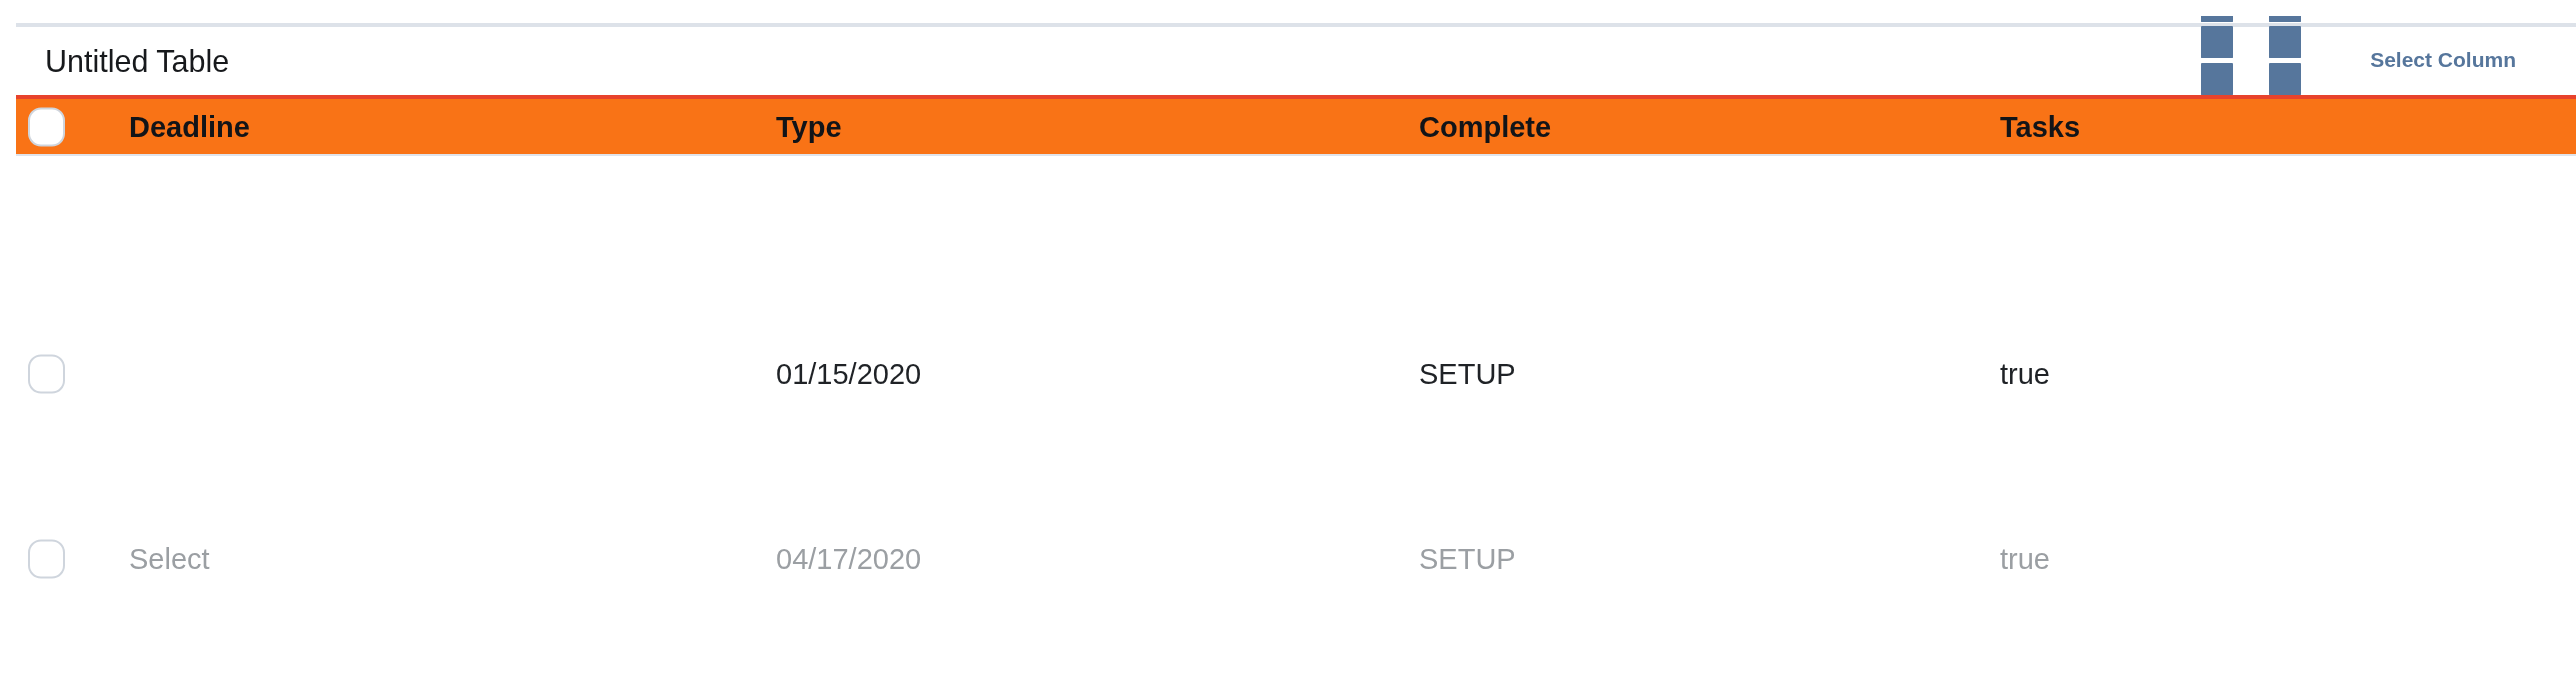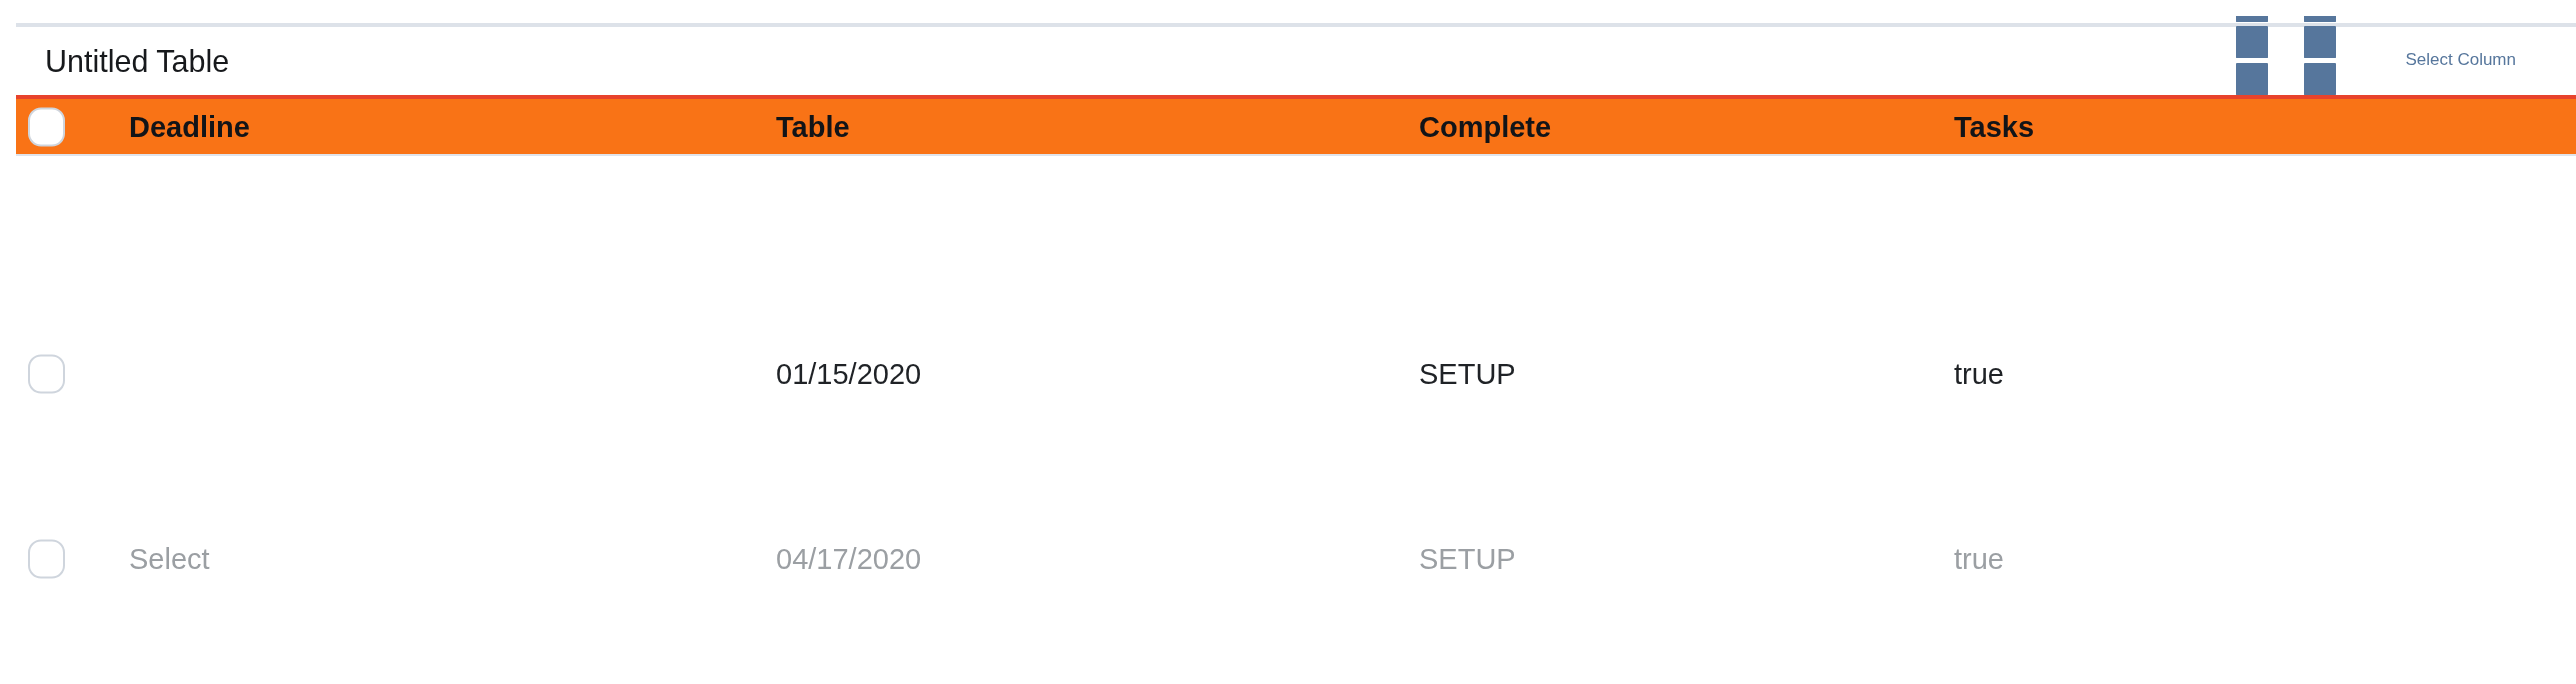--- a/index.html
+++ b/index.html
@@ -20,39 +20,39 @@
 
   .top-border{position:absolute;left:0;top:7.4px;width:100%;height:3.7px;background:#dde2e9;}
 
   .title-bar{position:absolute;left:0;top:11px;width:100%;height:67px;background:#fff;}
   .title{position:absolute;left:13px;top:50%;transform:translateY(-50%);font-size:30.5px;font-weight:400;color:#17191c;white-space:nowrap;}
 
   .select-column-btn{position:absolute;right:30px;top:50%;transform:translateY(-50%);display:flex;align-items:center;gap:21px;cursor:pointer;}
   .columns-icon{display:flex;gap:4.6px;}
   .columns-icon .col{display:flex;flex-direction:column;gap:4.6px;}
   .columns-icon .bar{width:17.6px;height:4.6px;background:var(--accent-blue);border-radius:0.9px;}
-  .select-column-label{font-size:17px;font-weight:400;color:var(--accent-blue);white-space:nowrap;}
+  .select-column-label{font-size:21px;font-weight:700;color:var(--accent-blue);white-space:nowrap;}
 
   .red-divider{position:absolute;left:0;top:79px;width:100%;height:4.6px;background:var(--accent-red);}
 
   .header-row{position:absolute;left:0;top:83px;width:100%;height:57px;border-bottom:2.8px solid var(--border-gray);background:#f97316;}
   .header-cell{position:absolute;top:50%;transform:translateY(-50%);font-size:29px;font-weight:700;color:#121418;white-space:nowrap;}
 
   .checkbox{position:absolute;left:12px;top:50%;transform:translateY(-50%);width:37px;height:39px;border:2.8px solid #cfd5dd;border-radius:13px;background:#fff;cursor:pointer;}
 
   .row{position:absolute;left:0;width:100%;height:185px;background:#fff;}
   .row-1{top:265px;}
   .row-2{top:450px;}
   .cell{position:absolute;top:50%;transform:translateY(-50%);font-size:29px;font-weight:400;color:#1f2226;white-space:nowrap;}
   .row.muted .cell{color:var(--muted-text);}
 
   .col-0{left:97px;}
   .col-1{left:744px;}
   .col-2{left:1387px;text-align:center;}
-  .col-3{left:1922px;}
+  .col-3{left:1968px;}
   .col-4{left:2546px;}
 
   .vertical-divider{position:absolute;left:2561px;top:0;width:2.8px;height:684px;background:var(--divider-gray);}
 
   .side-strip{position:absolute;left:2564px;top:0;width:12px;height:684px;background:#fff;}
   .strip-header{position:absolute;left:0;top:12px;width:100%;height:36px;background:#edeff3;}
   .strip-highlight{position:absolute;left:0;top:48px;width:100%;height:139px;background:var(--highlight-yellow);border-top:2.8px solid var(--highlight-yellow-edge);border-bottom:2.8px solid var(--highlight-yellow-edge);}
   .strip-line{position:absolute;left:0;width:100%;height:1.8px;background:#e9ebee;}
 </style>
 </head>
@@ -81,21 +81,21 @@
       </div>
       <div class="select-column-label">Select Column</div>
     </div>
   </div>
 
   <div class="red-divider"></div>
 
   <div class="header-row">
     <div class="checkbox"></div>
     <div class="header-cell col-0">Deadline</div>
-    <div class="header-cell col-1">Table</div>
+    <div class="header-cell col-1">Type</div>
     <div class="header-cell col-2">Complete</div>
     <div class="header-cell col-3">Tasks</div>
     <div class="header-cell col-4">C</div>
   </div>
 
   <div class="row row-1">
     <div class="checkbox"></div>
     <div class="cell col-1">01/15/2020</div>
     <div class="cell col-2">SETUP</div>
     <div class="cell col-3">true</div>

